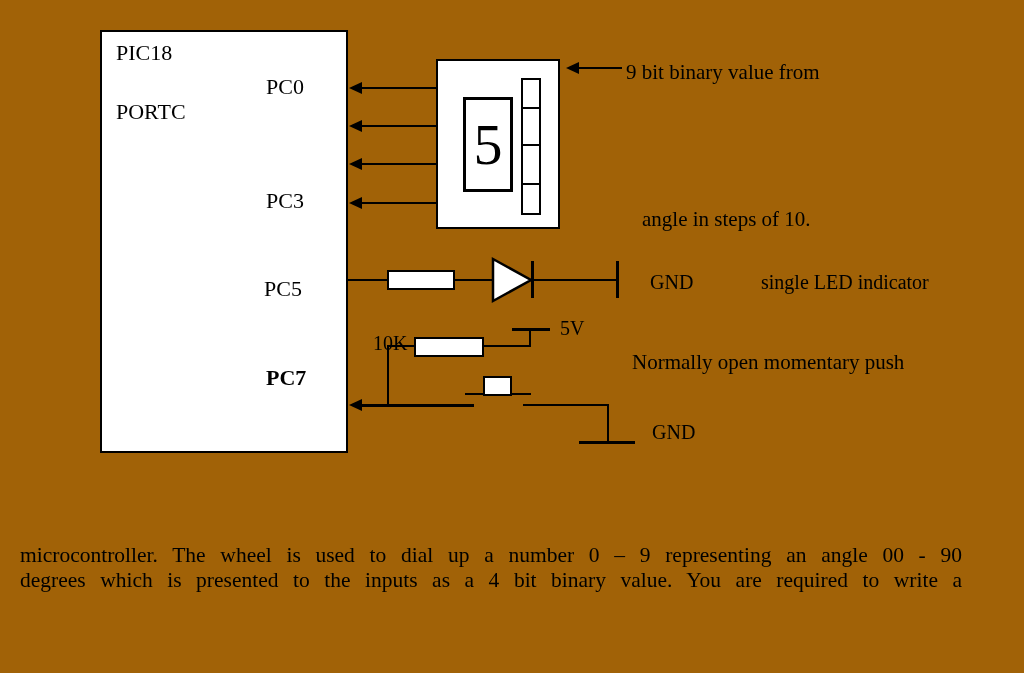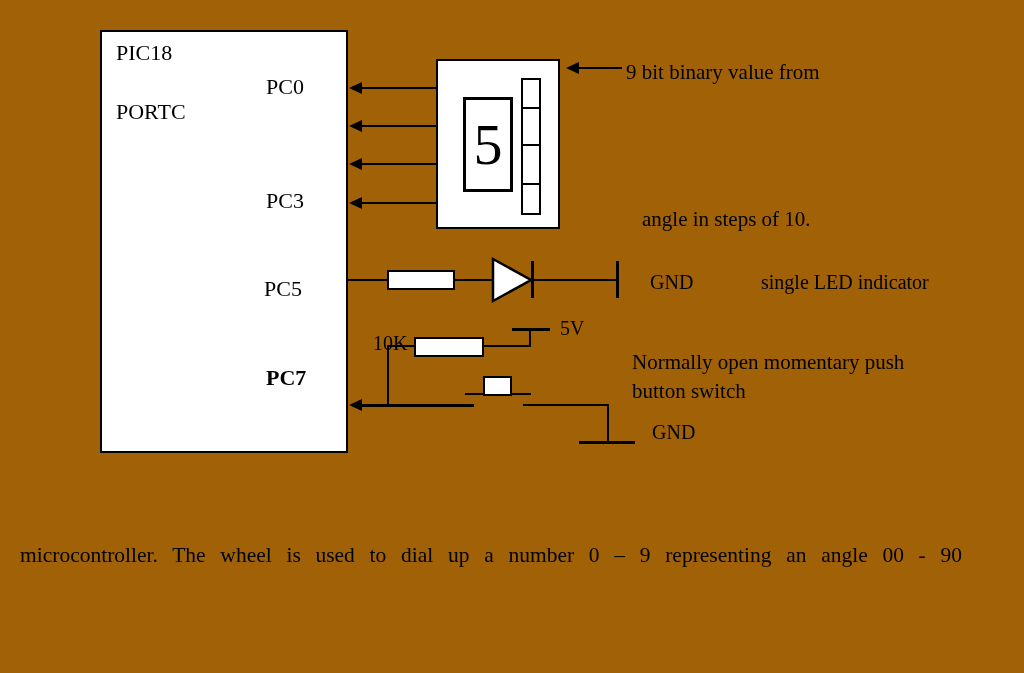--- a/index.html
+++ b/index.html
@@ -89,19 +89,19 @@
   <div class="arrow-left" style="left:349px; top:399px;"></div>
   <div class="hline" style="left:361px; top:404px; width:113px; height:3px;"></div>
   <div class="hline" style="left:465px; top:393px; width:66px;"></div>
   <div class="box" style="left:483px; top:376px; width:25px; height:16px;"></div>
   <div class="hline" style="left:523px; top:404px; width:86px;"></div>
   <div class="vline" style="left:607px; top:404px; height:39px;"></div>
   <div class="hline" style="left:579px; top:441px; width:56px; height:3px;"></div>
   <div class="slbl" style="left:652px; top:422px;">GND</div>
 
   <div class="note" style="left:632px; top:348px;text-align:right;">Normally open momentary push</div>
-  <div class="note" style="left:632px; top:377px;">button switch</div>
 
   <div class="caption">
     <div class="cap-line jl">microcontroller. The wheel is used to dial up a number 0 – 9 representing an angle 00 - 90</div>
+    <div class="cap-line jl">degrees which is presented to the inputs as a 4 bit binary value. You are required to write a</div>
   </div>
 
 </div>
 
 </body></html>

